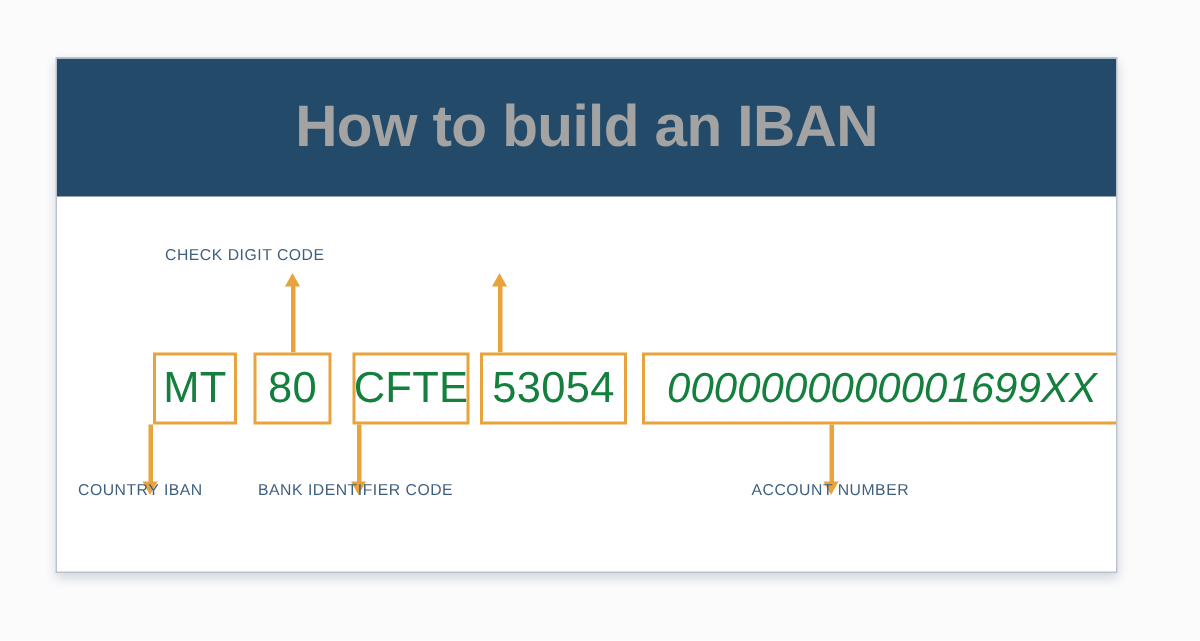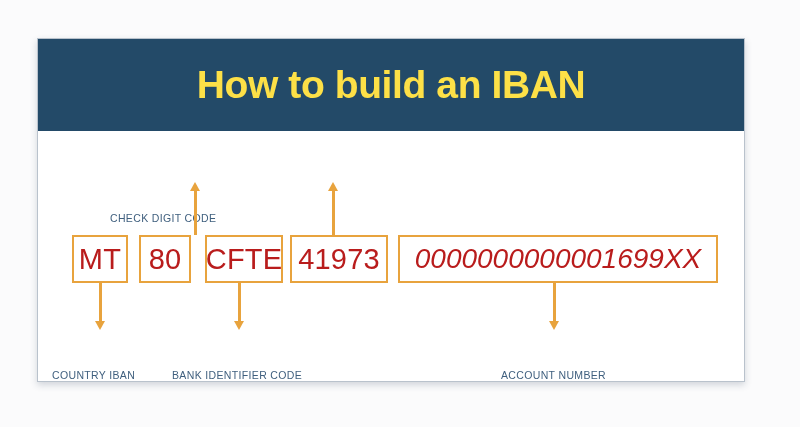--- a/index.html
+++ b/index.html
@@ -40,21 +40,21 @@
     left: 0;
     top: 0;
     width: 100%;
     height: 92px;
     background: #234a68;
     display: flex;
     align-items: center;
     justify-content: center;
   }
   .header-title {
-    color: #fde047;
+    color: #a3a3a3;
     font-size: 39px;
     font-weight: bold;
     letter-spacing: -0.4px;
     font-family: "Liberation Sans", sans-serif;
     white-space: nowrap;
   }
 
   
   .body {
     position: absolute;
@@ -65,21 +65,20 @@
   }
 
   
   .caption {
     position: absolute;
     color: #3f5f7e;
     font-size: 10.5px;
     letter-spacing: 0.35px;
     white-space: nowrap;
     font-family: "Liberation Sans", sans-serif;
-    margin-top: 48px;
   }
   .caption-top { top: 33px; }
   .caption-bottom { top: 190px; }
 
   
   .iban-row {
     position: absolute;
     left: 0;
     top: 104px;
     height: 48px;
@@ -87,25 +86,26 @@
   .seg {
     position: absolute;
     top: 0;
     height: 48px;
     border: 2.5px solid #e8a33d;
     box-sizing: border-box;
     background: #ffffff;
     display: flex;
     align-items: center;
     justify-content: center;
-    color: #b91c1c;
+    color: #15803d;
     font-size: 29px;
     font-family: "Liberation Sans", sans-serif;
     letter-spacing: 0.2px;
     line-height: 1;
+    margin-left: 30px;
   }
   .seg-long {
     font-size: 28px;
     letter-spacing: 0px;
     font-style: italic;
   }
 
   
   .conn {
     position: absolute;
@@ -156,21 +156,21 @@
       </div>
 
       <div class="iban-row">
 
         <div class="seg" style="left: 34px; width: 56px;">MT</div>
 
         <div class="seg" style="left: 101px; width: 52px;">80</div>
 
         <div class="seg" style="left: 167px; width: 78px;">CFTE</div>
 
-        <div class="seg" style="left: 252px; width: 98px;">41973</div>
+        <div class="seg" style="left: 252px; width: 98px;">53054</div>
 
         <div class="seg seg-long" style="left: 360px; width: 320px;">0000000000001699XX</div>
       </div>
 
       <div class="conn arrow-down" style="left: 61px; top: 152px; height: 40px;">
         <span class="arrow-head"></span>
       </div>
 
       <div class="conn arrow-down" style="left: 200px; top: 152px; height: 40px;">
         <span class="arrow-head"></span>

